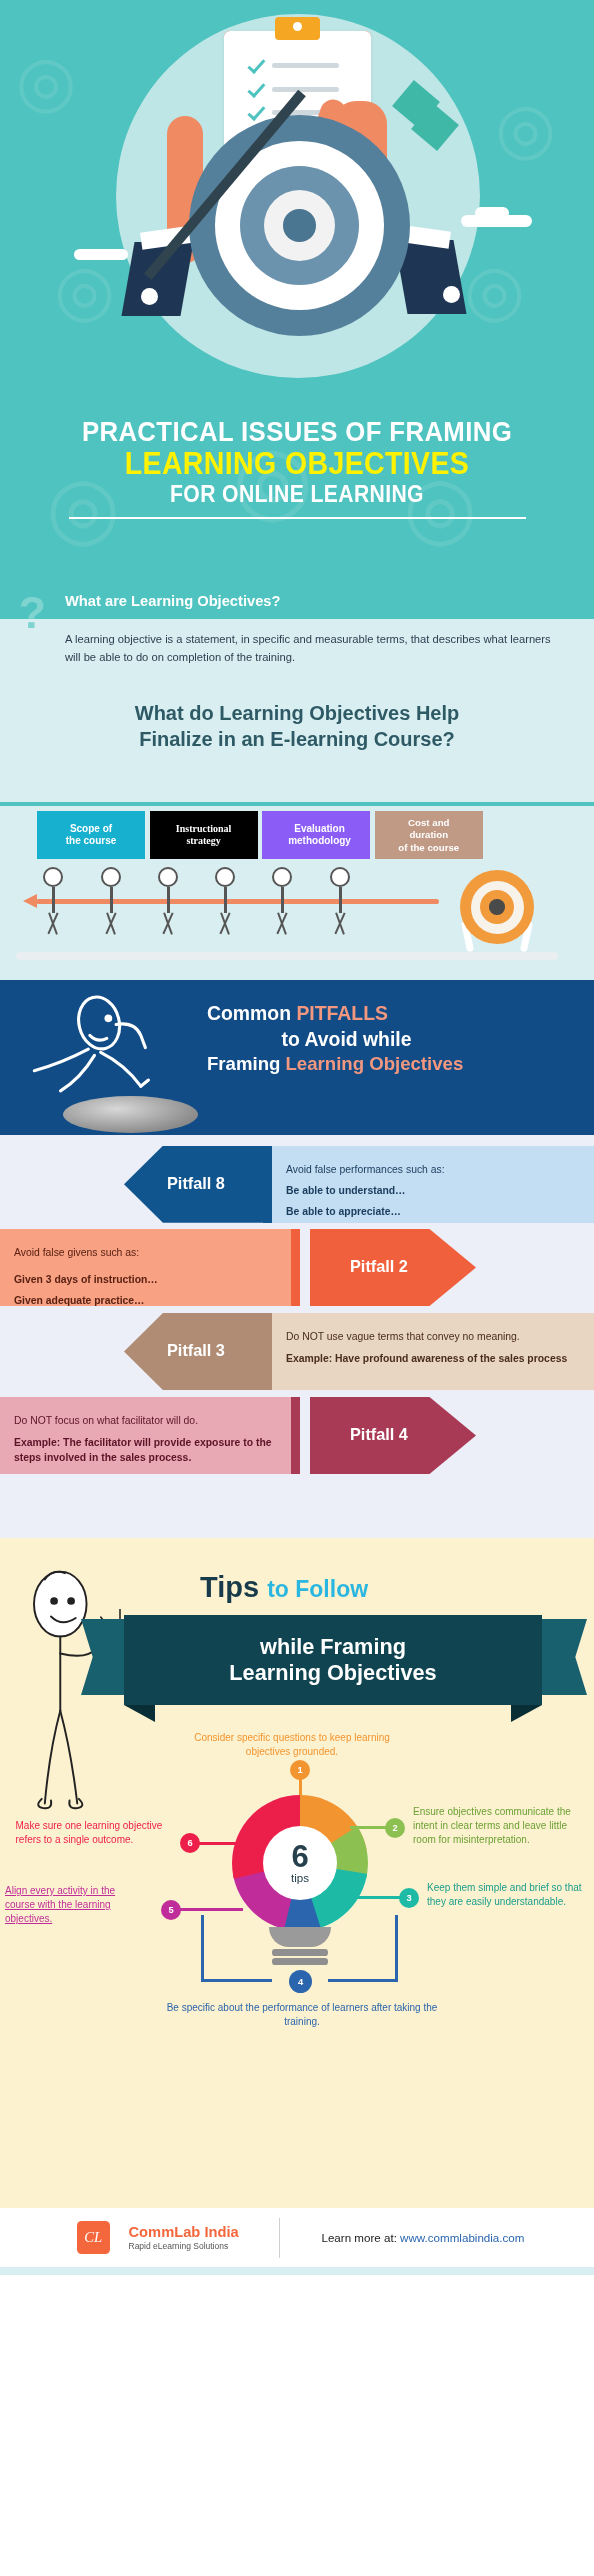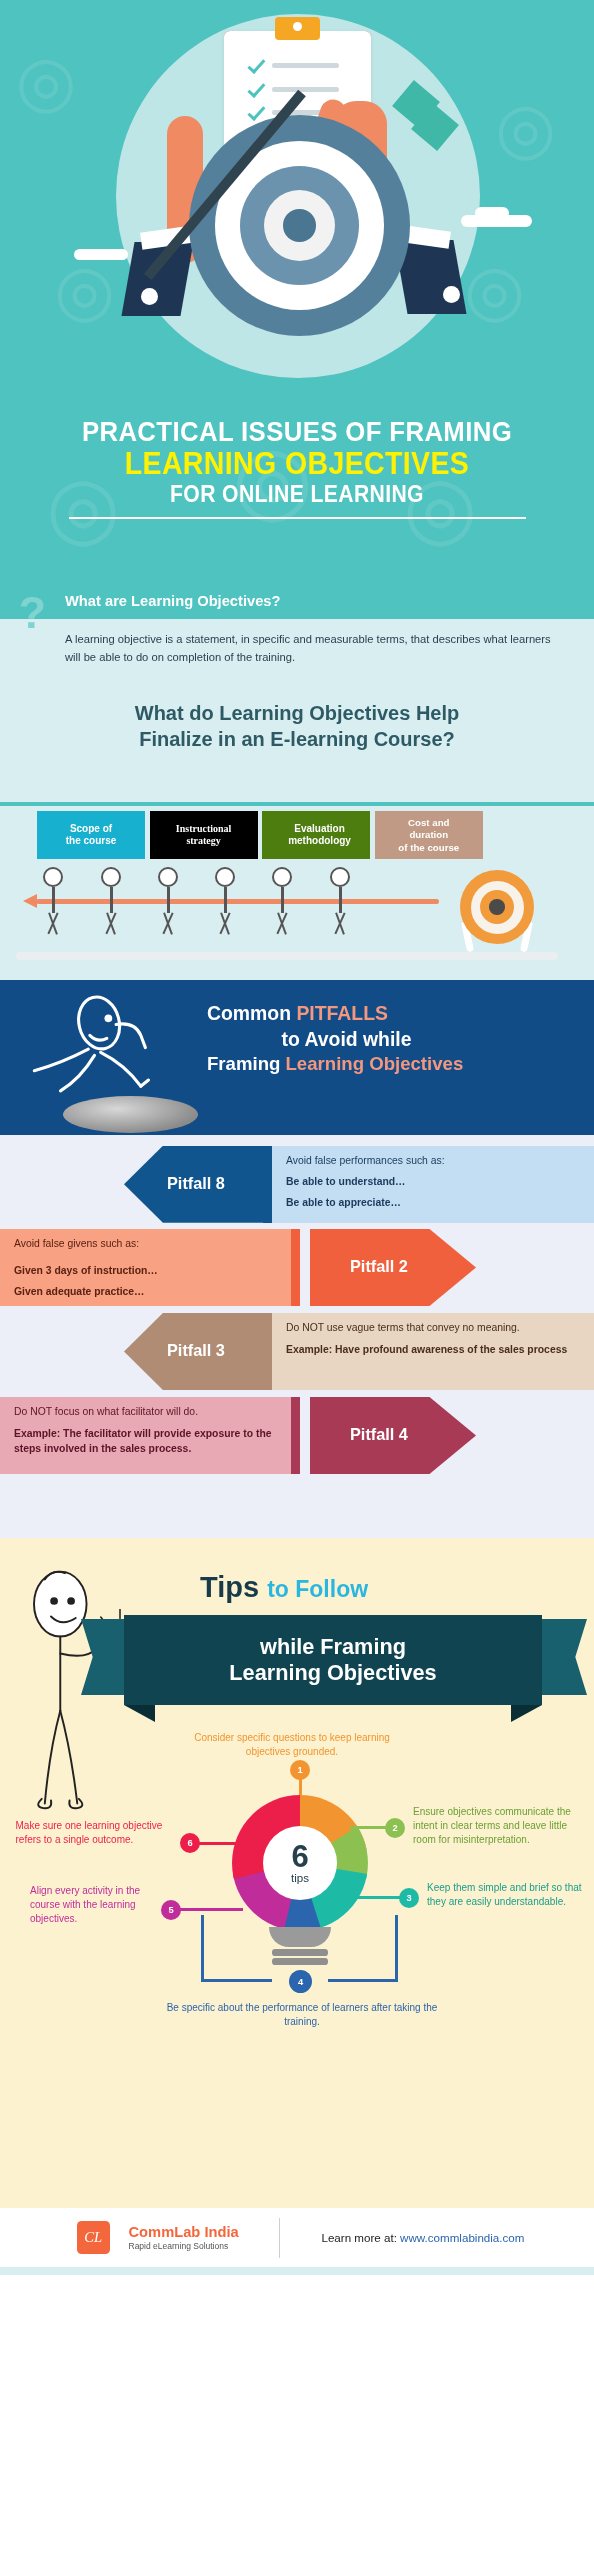--- a/index.html
+++ b/index.html
@@ -271,21 +271,21 @@
   .pf-arrow-r, .pf-arrow-l {
     position: absolute; top: 0; height: 77px;
   }
   .pf-label {
     position: absolute;
     color: #ffffff; font-size: 16.3px; font-weight: bold;
     top: 28px;
   }
   .pf-panel {
     position: absolute; top: 0; height: 77px;
-    padding: 7px 14px;
+    padding: 16px 14px;
     font-size: 10.4px; line-height: 1.5;
   }
   .pf-panel .b { font-weight: bold; }
 
   
   .tips {
     position: relative; width: 594px; height: 670px;
     background: #fdf2cf;
     overflow: hidden;
   }
@@ -469,21 +469,21 @@
           <span>Scope of</span><br>
           <span>the course</span>
         </span>
       </div>
       <div class="tbox" style="background:#000000;font-family:Liberation Serif, serif;">
         <span>
           <span>Instructional</span><br>
           <span>strategy</span>
         </span>
       </div>
-      <div class="tbox" style="background:#4d7c0f;padding-left:9px;">
+      <div class="tbox" style="background:#8b5cf6;padding-left:9px;">
         <span>
           <span>Evaluation</span><br>
           <span>methodology</span>
         </span>
       </div>
       <div class="tbox" style="background:#c09a85;font-size:9.7px;">
         <span>
           <span>Cost and</span><br>
           <span>duration</span><br>
           <span>of the course</span>
@@ -693,21 +693,21 @@
 
       <div class="tip-line" style="left:348px;top:164px;width:60px;background:#1dbaa6;"></div>
       <div class="tip-num" style="left:399px;top:156px;background:#1dbaa6;">3</div>
       <div class="tip-txt" style="left:427px;top:149px;width:155px;color:#199e8d;">Keep them simple and brief so that they are easily understandable.</div>
 
       <div class="tip-num" style="left:289px;top:238px;background:#2a65ad;width:23px;height:23px;">4</div>
       <div class="tip-txt" style="left:155px;top:269px;width:294px;text-align:center;color:#2a65ad;">Be specific about the performance of learners after taking the training.</div>
 
       <div class="tip-line" style="left:172px;top:176px;width:71px;background:#c02d9a;"></div>
       <div class="tip-num" style="left:161px;top:168px;background:#c02d9a;">5</div>
-      <div class="tip-txt" style="left:30px;top:152px;width:141px;color:#c02d9a;">Align every activity in the course with the learning objectives.</div>
+      <div class="tip-txt" style="left:5px;top:152px;width:141px;color:#c02d9a;text-decoration:underline;">Align every activity in the course with the learning objectives.</div>
 
       <div class="tip-line" style="left:195px;top:110px;width:48px;background:#ec1f4b;"></div>
       <div class="tip-num" style="left:180px;top:101px;background:#ec1f4b;">6</div>
       <div class="tip-txt" style="left:15.5px;top:87px;width:155px;color:#ec1f4b;">Make sure one learning objective refers to a single outcome.</div>
     </div>
   </section>
 
   <footer class="footer">
     <div class="logo-mark">CL</div>
     <div class="logo-txt">

